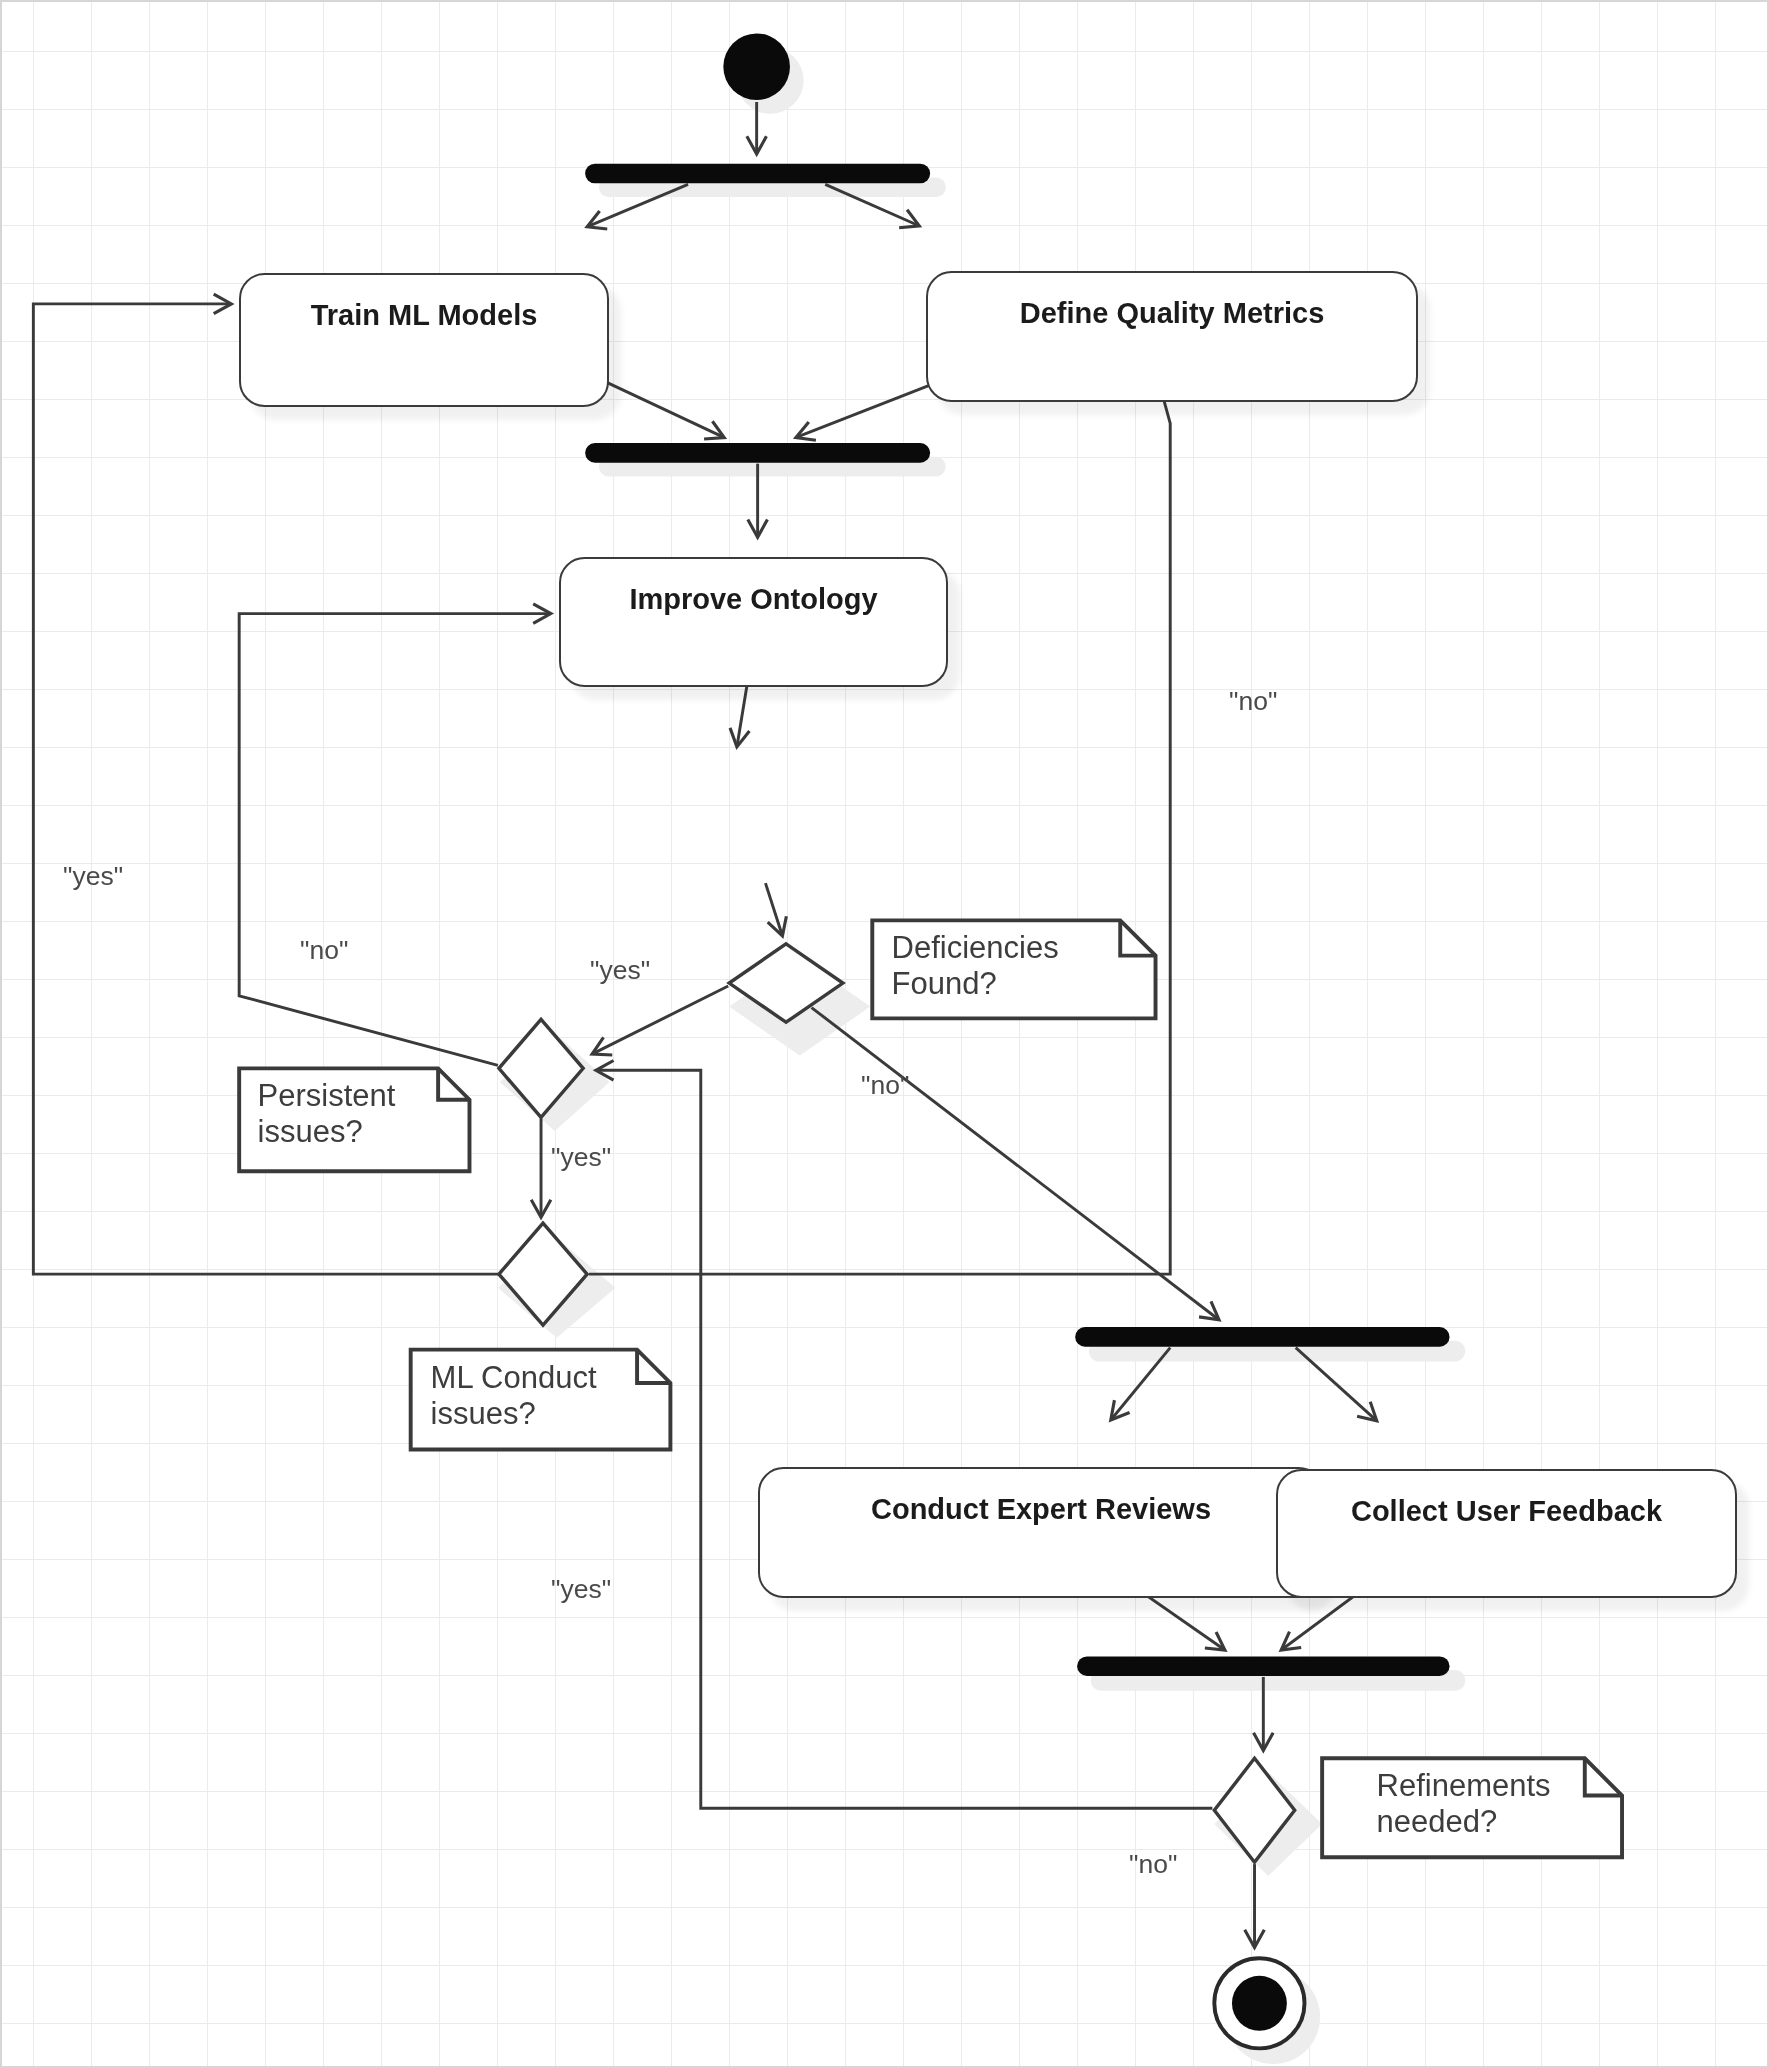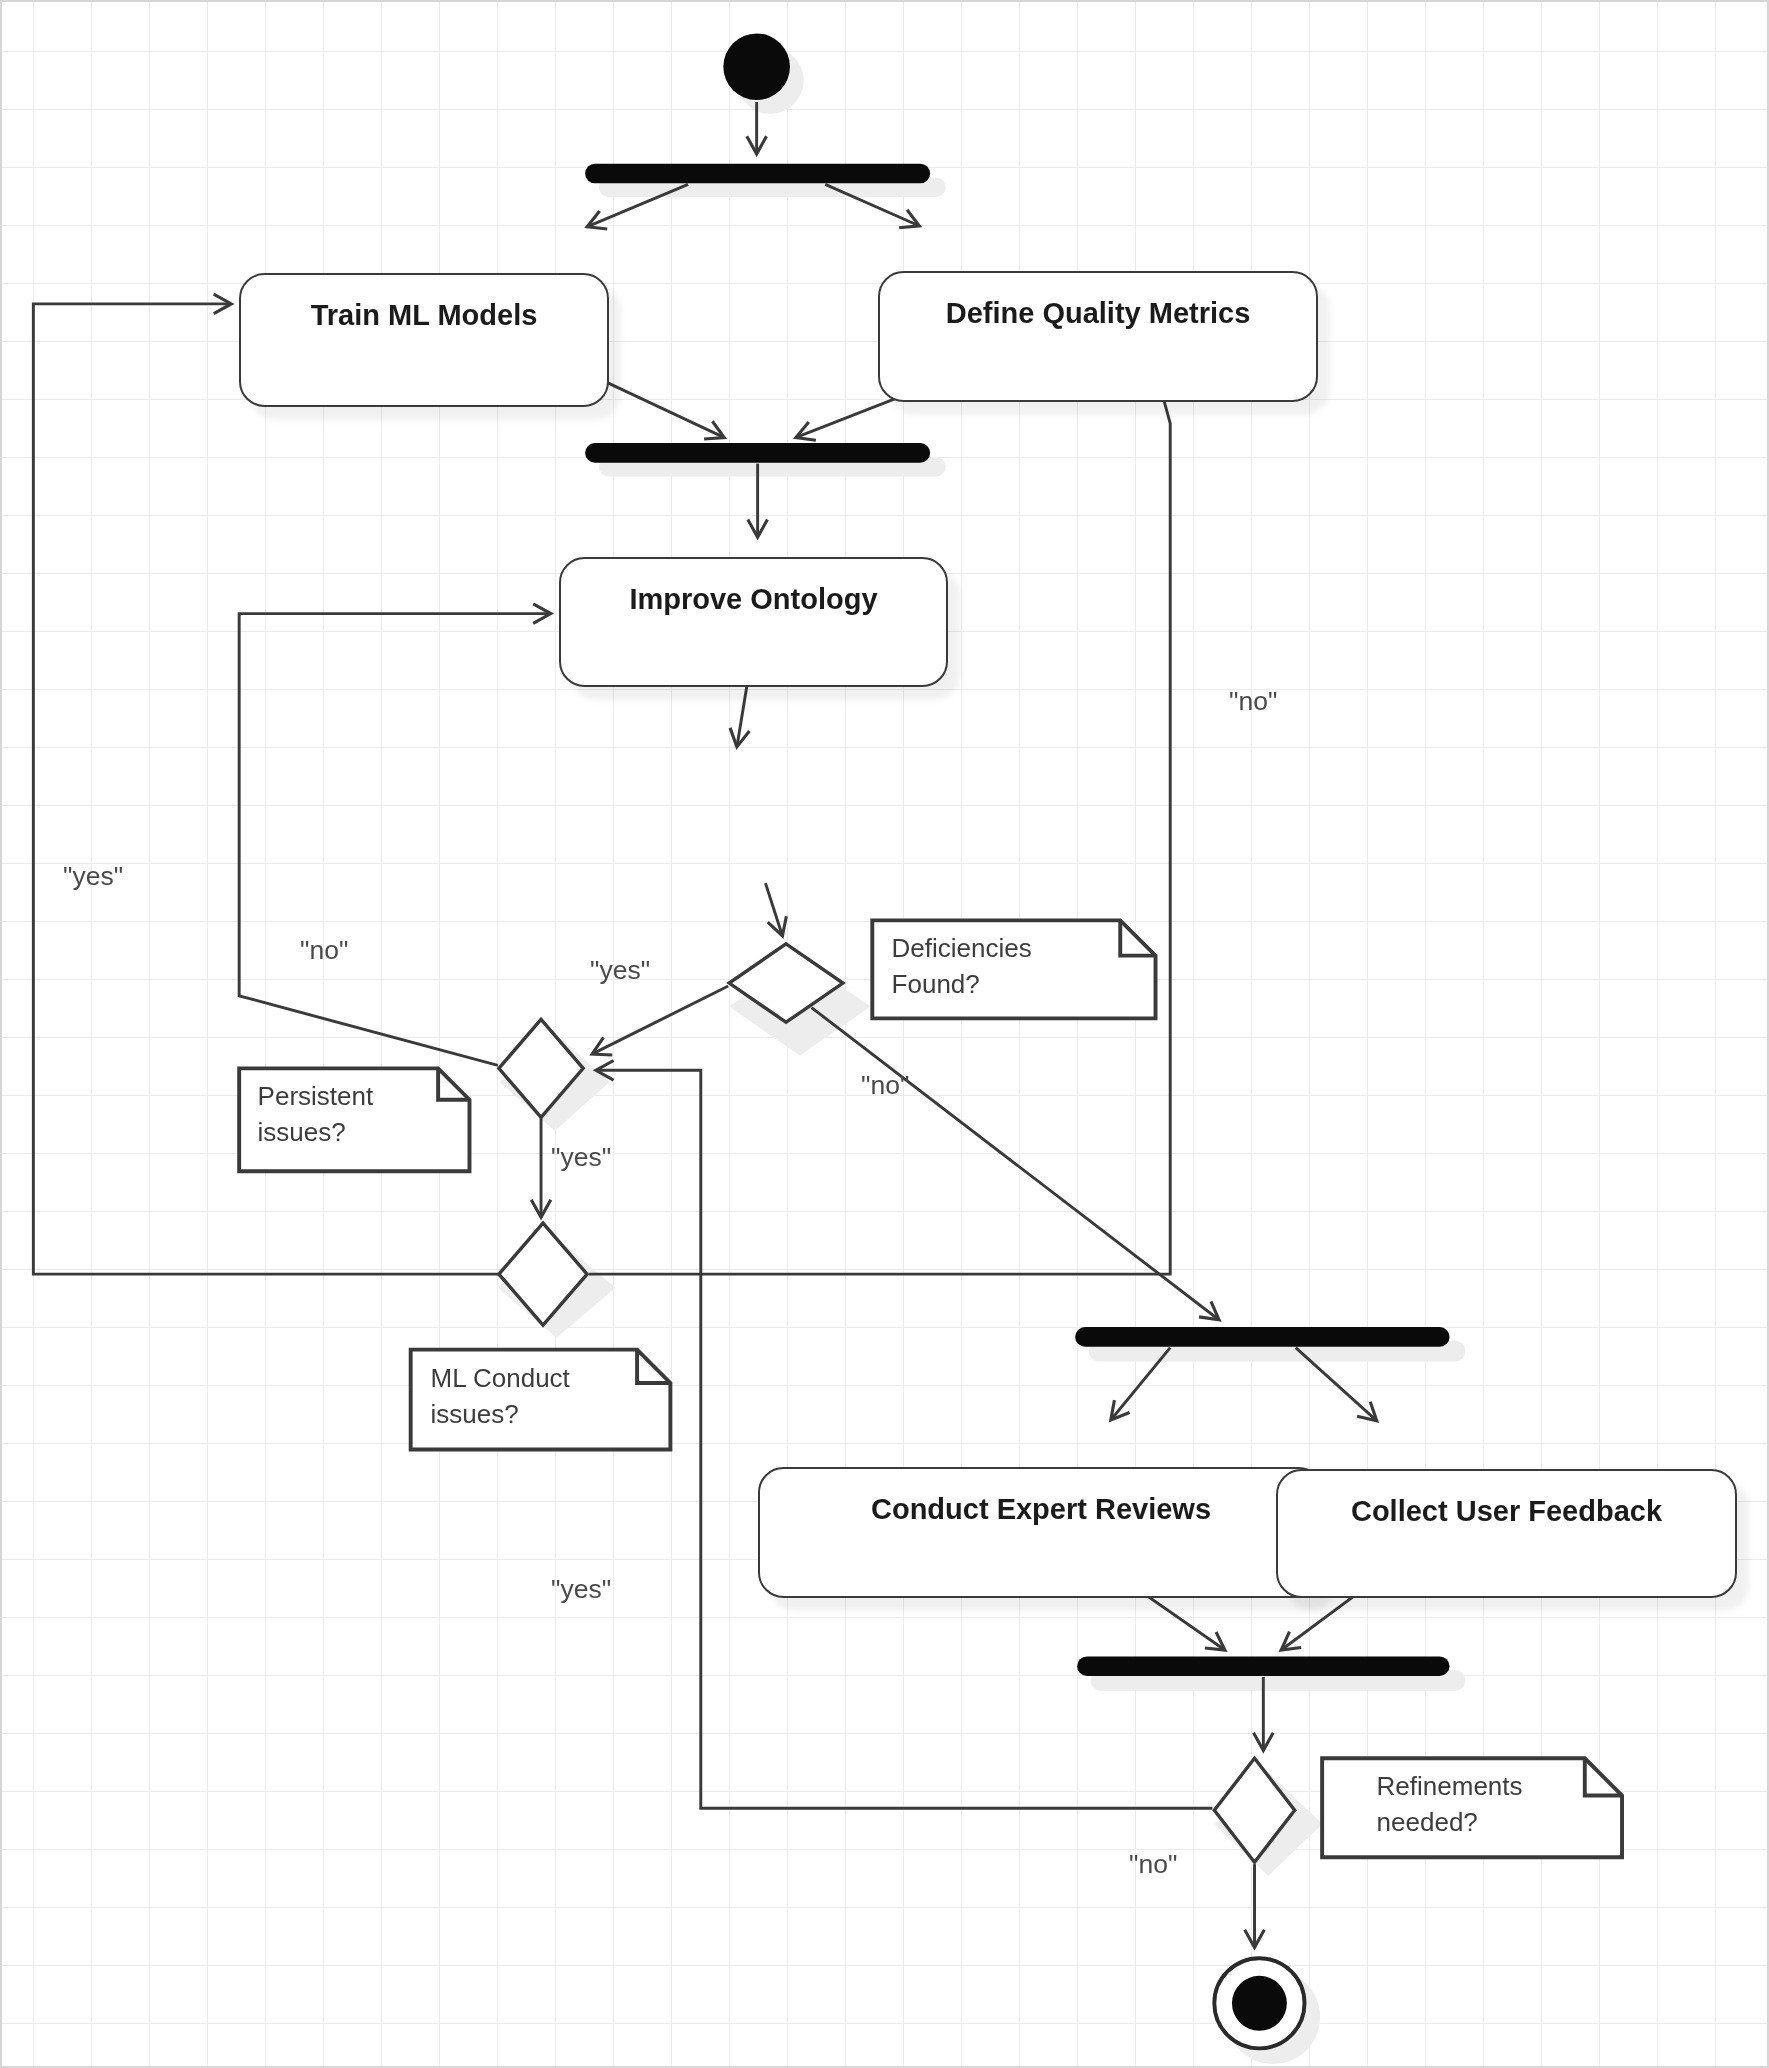--- a/index.html
+++ b/index.html
@@ -30,21 +30,21 @@
     padding-top:23.5px;
     box-sizing:border-box;
     font-weight:bold;
     font-size:29px;
     color:#1b1b1b;
     white-space:nowrap;
     margin-top:41px;
   }
   .note-text{
     position:absolute;
-    font-size:26px;
+    font-size:31px;
     line-height:36px;
     color:#3d3d3d;
     padding:9.8px 0 0 19.6px;
     box-sizing:border-box;
     white-space:nowrap;
   }
   .edge-label{
     position:absolute;
     font-size:26.5px;
     color:#4a4a4a;
@@ -131,21 +131,21 @@
         <polyline points="648,1375 648,1409 682,1409" fill="none"></polyline>
       </g>
       <g>
         <polygon points="1347,1792 1615,1792 1653,1830 1653,1893 1347,1893"></polygon>
         <polyline points="1615,1792 1615,1830 1653,1830" fill="none"></polyline>
       </g>
     </g>
   </svg>
 
   <div class="activity" style="left:237px;top:230px;width:370px;height:134px;">Train ML Models</div>
-  <div class="activity" style="left:876px;top:228px;width:440px;height:131px;">Define Quality Metrics</div>
+  <div class="activity" style="left:924px;top:228px;width:492px;height:131px;">Define Quality Metrics</div>
   <div class="activity" style="left:557px;top:514px;width:389px;height:130px;">Improve Ontology</div>
   <div class="activity" style="left:756px;top:1424px;width:566px;height:131px;">Conduct Expert Reviews</div>
   <div class="activity" style="left:1274px;top:1426px;width:461px;height:129px;">Collect User Feedback</div>
 
   <div class="note-text" style="left:870px;top:918px;width:283px;height:98px;">
     <div>Deficiencies</div>
     <div>Found?</div>
   </div>
   <div class="note-text" style="left:236px;top:1066px;width:230px;height:103px;">
     <div>Persistent</div>

